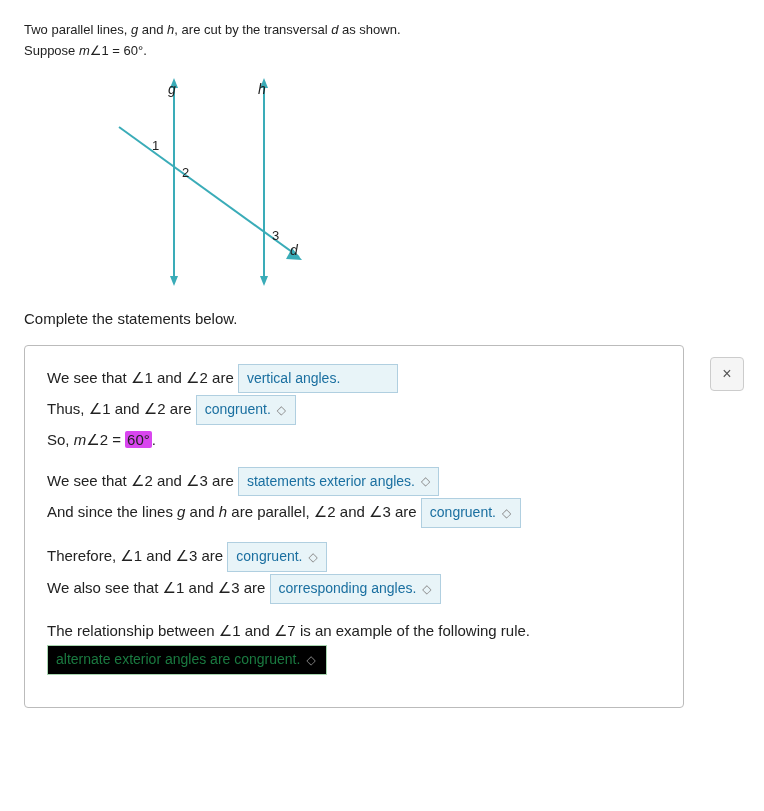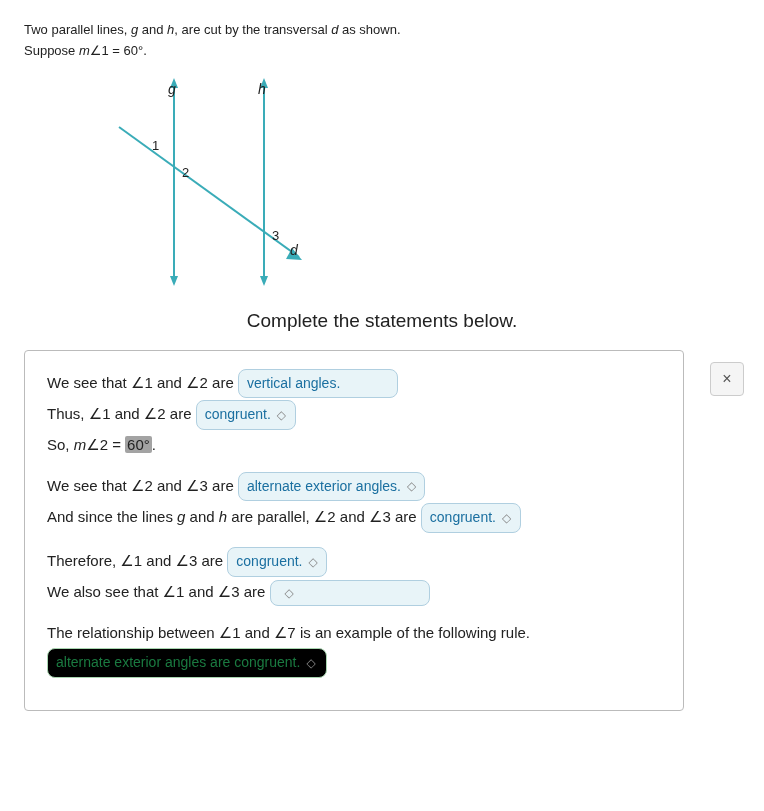--- a/index.html
+++ b/index.html
@@ -20,23 +20,22 @@
     .diagram-area {
       display: flex;
       justify-content: flex-start;
       margin: 10px 0 18px 40px;
     }
     svg.diagram {
       width: 240px;
       height: 220px;
     }
     .complete-label {
-      font-size: 19px;
+      font-size: 15px;
       margin-bottom: 18px;
-      text-align: center;
     }
     .statements-box {
       border: 1.5px solid #bbb;
       border-radius: 4px;
       padding: 18px 22px;
       width: 660px;
       background: #fff;
       position: relative;
     }
     .close-btn {
@@ -61,35 +60,35 @@
       margin-bottom: 2px;
     }
     .group {
       margin-bottom: 14px;
     }
     .dropdown {
       display: inline-flex;
       align-items: center;
       background: #e8f4f8;
       border: 1px solid #b0cfe0;
-      border-radius: 8px;
+      border-radius: 0;
       padding: 2px 8px 2px 8px;
       font-size: 14px;
       color: #1a6fa0;
       cursor: pointer;
       min-width: 60px;
       position: relative;
     }
     .dropdown .chevron {
       margin-left: 6px;
       font-size: 12px;
       color: #888;
     }
     .highlight-yellow {
-      background: #a3a3a3;
+      background: #d946ef;
       padding: 0 2px;
       border-radius: 2px;
     }
     .dropdown-wide {
       min-width: 160px;
     }
     .dropdown-medium {
       min-width: 100px;
       text-align: right;
     }
@@ -165,21 +164,21 @@
       </div>
       <div class="statement-line">
         So, <em>m</em>∠2 = <span class="highlight-yellow">60°</span>.
       </div>
     </div>
 
     <div class="group">
       <div class="statement-line">
         We see that ∠2 and ∠3 are
         <span class="dropdown dropdown-wide">
-          <span>alternate exterior angles.</span>
+          <span>statements exterior angles.</span>
           <span class="chevron">◇</span>
         </span>
       </div>
       <div class="statement-line">
         And since the lines <em>g</em> and <em>h</em> are parallel, ∠2 and ∠3 are
         <span class="dropdown dropdown-medium">
           <span>congruent.</span>
           <span class="chevron">◇</span>
         </span>
       </div>
@@ -189,20 +188,21 @@
       <div class="statement-line">
         Therefore, ∠1 and ∠3 are
         <span class="dropdown dropdown-medium">
           <span>congruent.</span>
           <span class="chevron">◇</span>
         </span>
       </div>
       <div class="statement-line">
         We also see that ∠1 and ∠3 are
         <span class="dropdown dropdown-wide">
+          <span>corresponding angles.</span>
           <span class="chevron">◇</span>
         </span>
       </div>
     </div>
 
     <div class="group bottom-rule">
       <div class="statement-line">
         The relationship between ∠1 and ∠7 is an example of the following rule.
       </div>
       <div class="statement-line">

